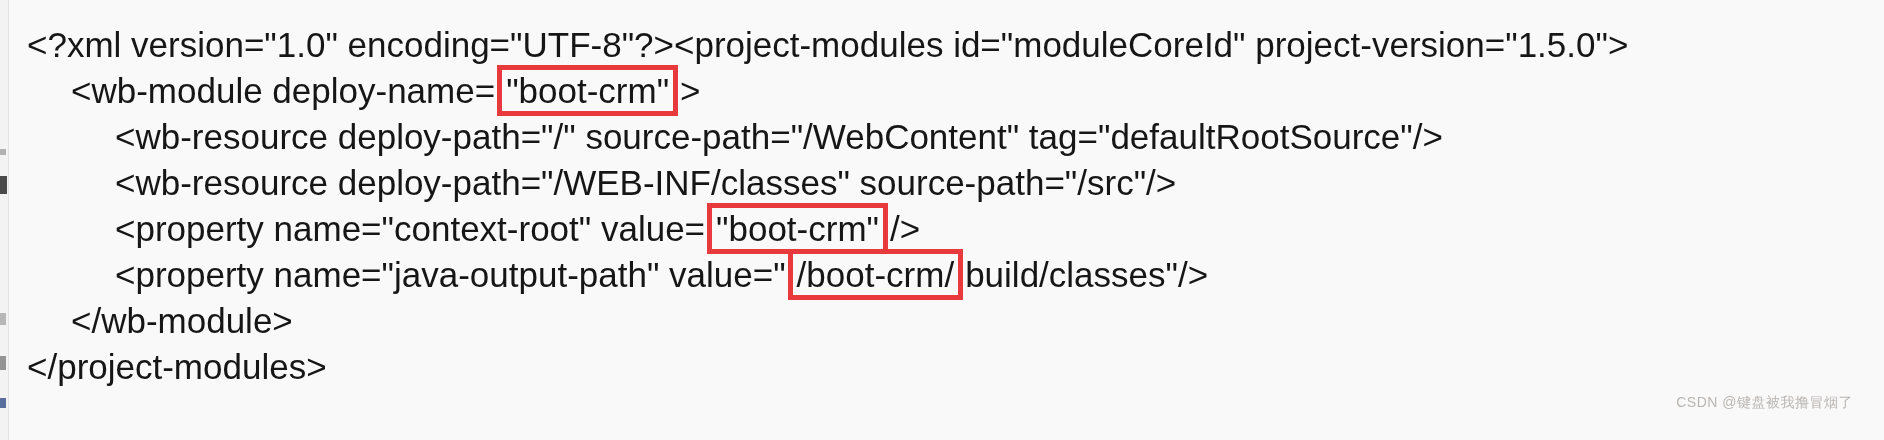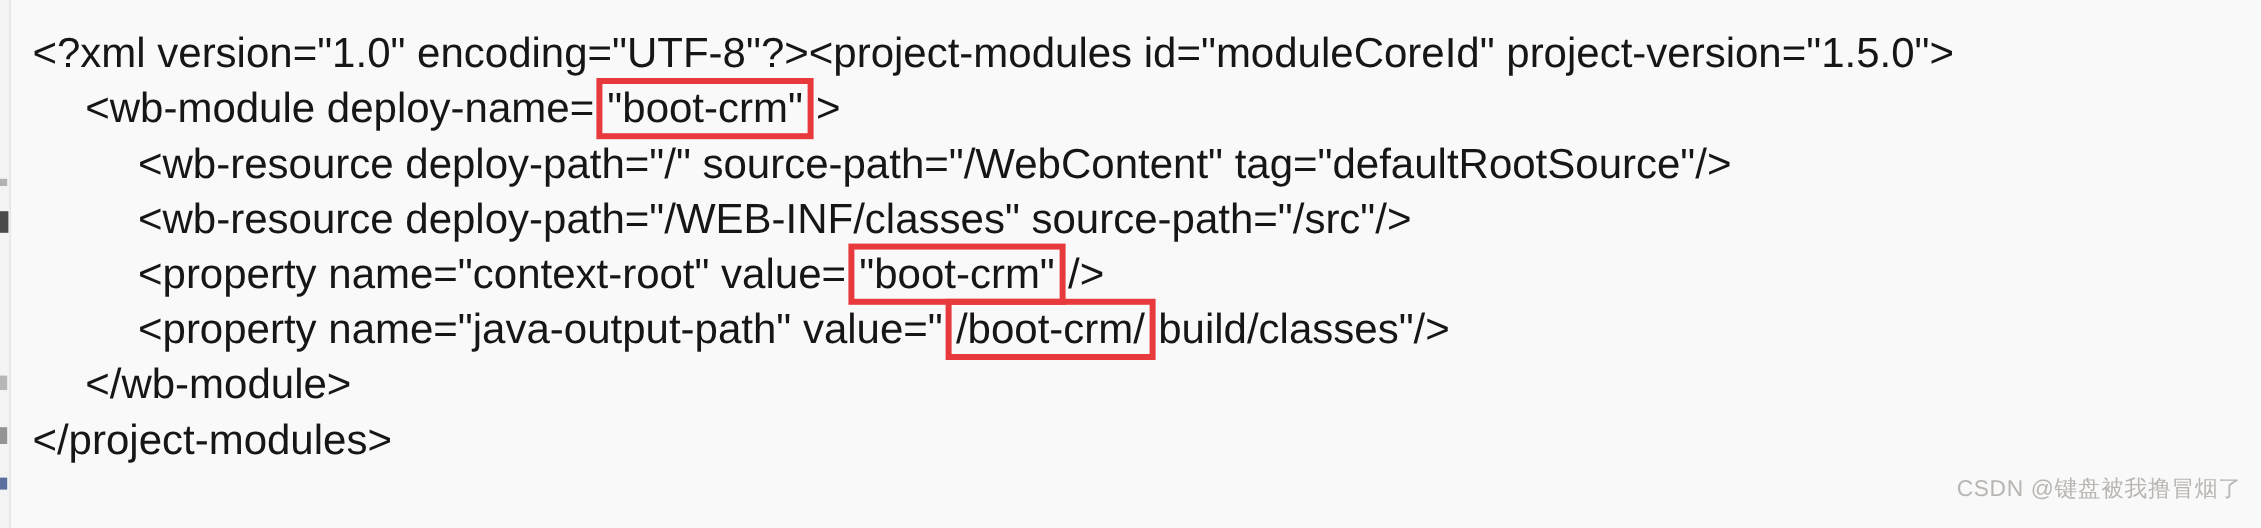--- a/index.html
+++ b/index.html
@@ -42,22 +42,22 @@
   }
   .code-line { height: 46px; }
   .hl {
     border: 5px solid var(--hl, #e83a3c);
     padding: 1px 4px;
     margin: 0 2px;
   }
   .watermark {
     position: absolute;
     top: 394px;
-    right: 16px;
-    font-size: 19px;
+    right: 31px;
+    font-size: 14px;
     letter-spacing: 0.5px;
     color: var(--wm, #b9b5b2);
   }
 </style>
 </head>
 <body style="background: rgb(249, 249, 249);">
 
 <div class="margin-strip">
   <div class="mark m1"></div>
   <div class="mark m2"></div>

